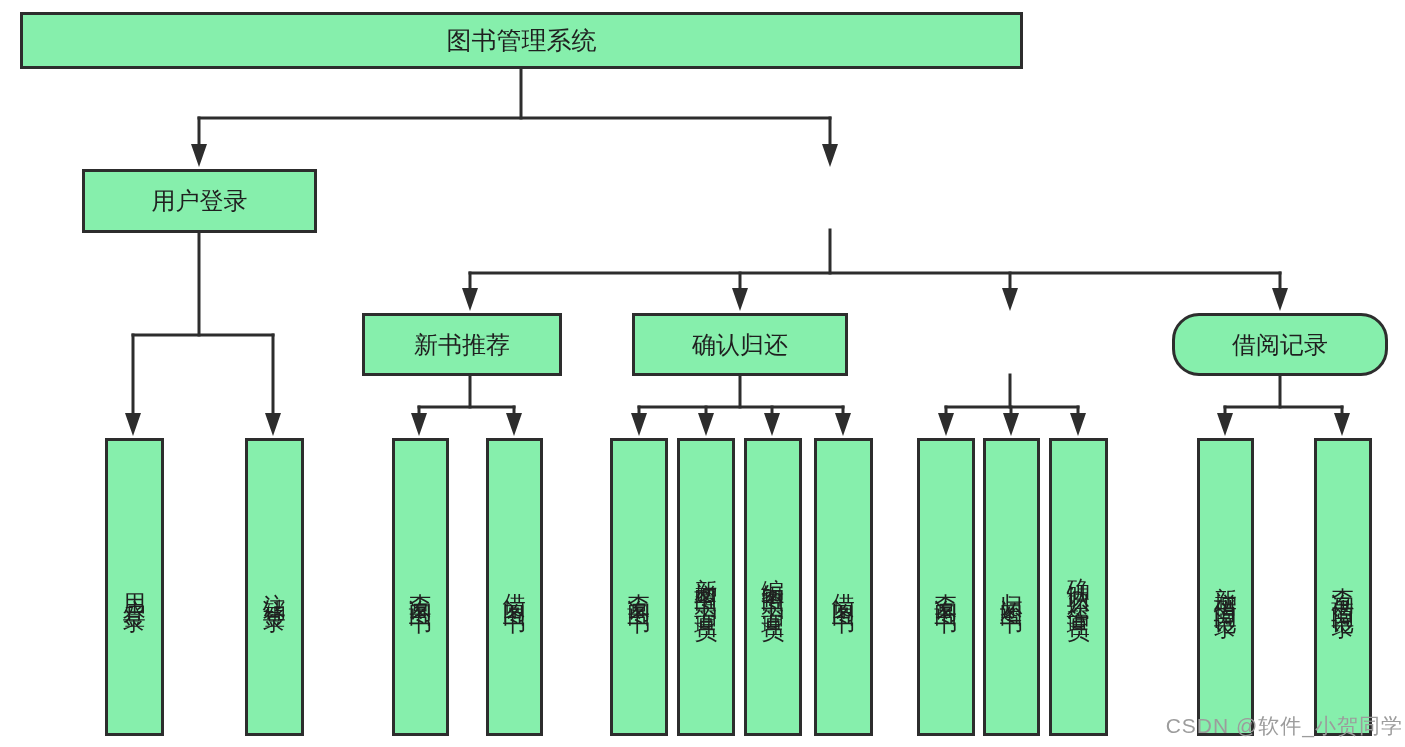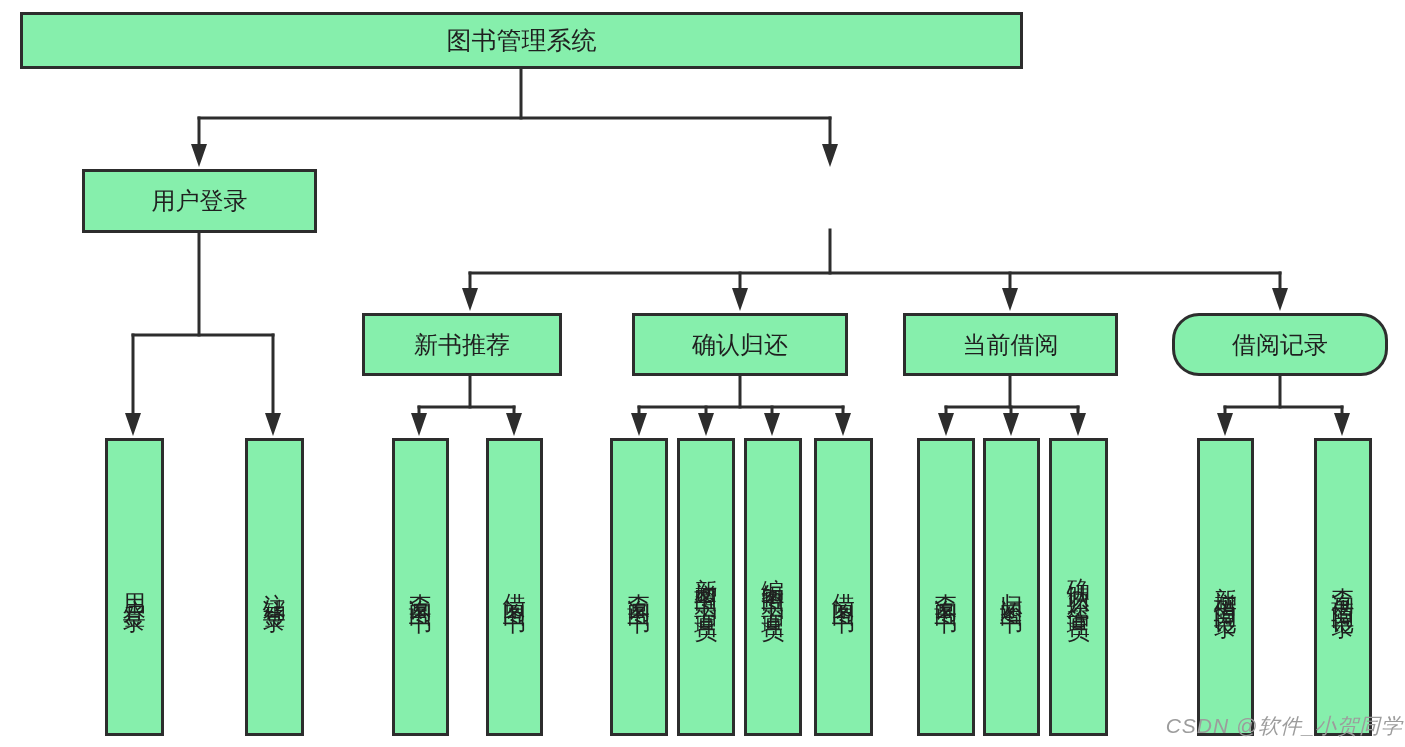--- a/index.html
+++ b/index.html
@@ -54,21 +54,20 @@
   }
   .watermark {
     position: absolute;
     right: 2px;
     top: 712px;
     font-size: 21px;
     letter-spacing: 1px;
     color: #9c9c9c;
     z-index: 2;
     white-space: nowrap;
-    font-style: italic;
   }
 </style>
 </head>
 <body>
 
 <div class="canvas">
 
   <svg class="connectors" viewBox="0 0 1405 747" xmlns="http://www.w3.org/2000/svg">
 
     <line x1="521" y1="68" x2="521" y2="118"></line>
@@ -130,21 +129,20 @@
     <polygon points="1217,413 1233,413 1225,436"></polygon>
     <polygon points="1334,413 1350,413 1342,436"></polygon>
   </svg>
 
   <div class="box root" style="left:20px; top:12px; width:1003px; height:57px;">图书管理系统</div>
 
   <div class="box" style="left:82px; top:169px; width:235px; height:64px;">用户登录</div>
 
   <div class="box" style="left:362px; top:313px; width:200px; height:63px;">新书推荐</div>
   <div class="box" style="left:632px; top:313px; width:216px; height:63px;">确认归还</div>
-  <div class="box" style="left:903px; top:313px; width:215px; height:63px;">当前借阅</div>
   <div class="box" style="left:1172px; top:313px; width:216px; height:63px;border-radius:27px;">借阅记录</div>
 
   <div class="box v" style="left:105px; top:438px; width:59px; height:298px;">用户登录</div>
   <div class="box v" style="left:245px; top:438px; width:59px; height:298px;">注销登录</div>
 
   <div class="box v" style="left:392px; top:438px; width:57px; height:298px;">查询图书</div>
   <div class="box v" style="left:486px; top:438px; width:57px; height:298px;">借阅图书</div>
 
   <div class="box v" style="left:610px; top:438px; width:58px; height:298px;">查询图书</div>
   <div class="box v" style="left:677px; top:438px; width:58px; height:298px;">新增图书（管理员）</div>

